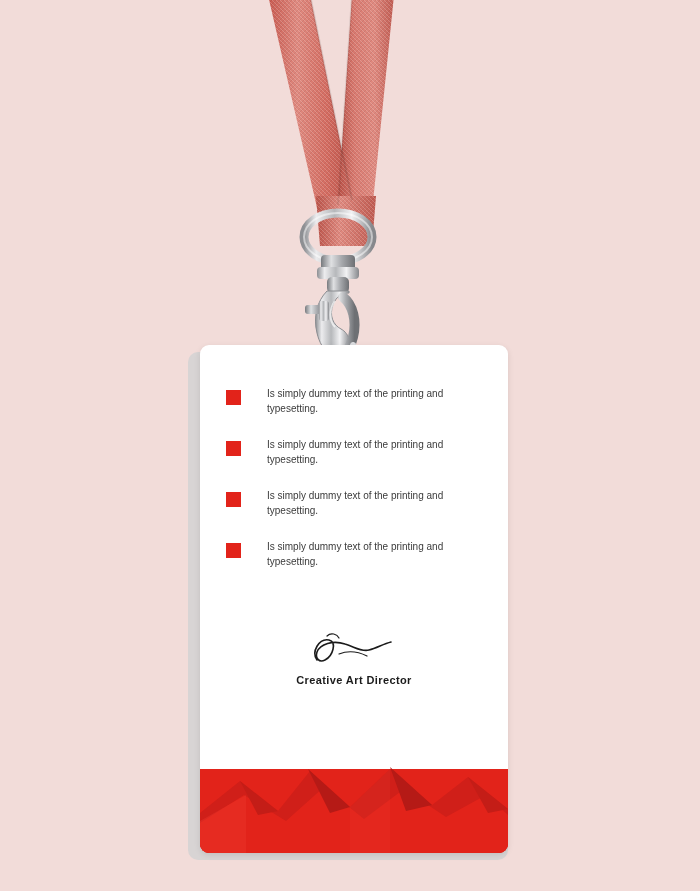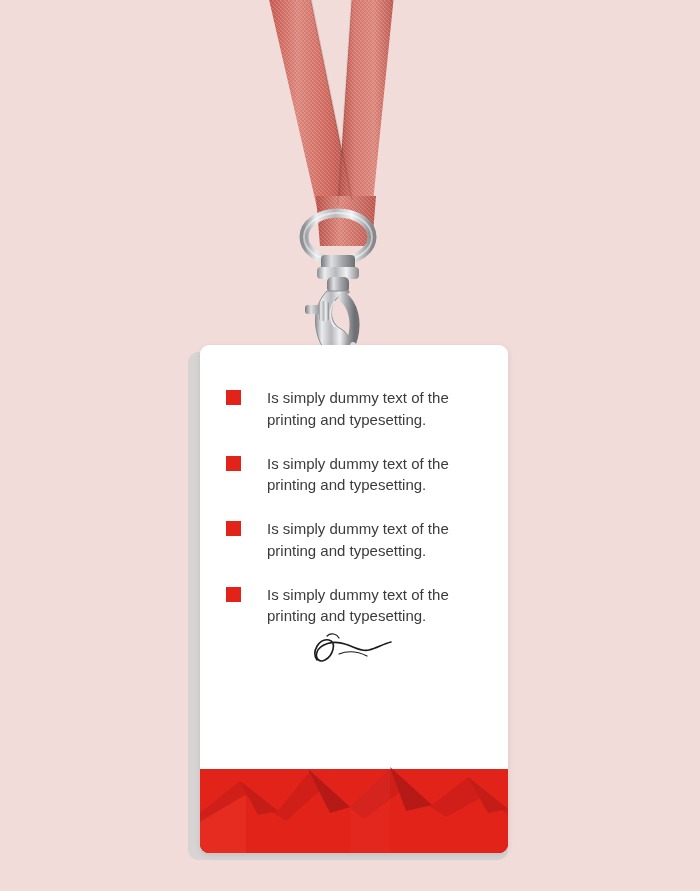--- a/index.html
+++ b/index.html
@@ -74,21 +74,21 @@
   }
   .bullet-sq {
     width: 15px;
     height: 15px;
     background: #e2231a;
     flex: 0 0 auto;
     margin-top: 3px;
   }
   .bullet-text {
     margin-left: 26px;
-    font-size: 15px;
+    font-size: 10px;
     line-height: 1.45;
     color: #3b3b3b;
     font-family: "Liberation Sans", sans-serif;
   }
 
   .signature-block {
     position: absolute;
     left: 0;
     top: 285px;
     width: 308px;
@@ -244,20 +244,21 @@
 
     <div class="signature-block">
       <div class="signature">
         <svg width="110" height="42" viewBox="0 0 110 42">
           <path d="M18,30 C12,22 20,8 30,10 C38,12 34,26 26,30 C20,33 16,28 18,22
                    C21,14 34,10 46,14 C56,17 62,22 70,20 C78,18 84,14 92,12" fill="none" stroke="#1b1b1b" stroke-width="1.6" stroke-linecap="round"></path>
           <path d="M40,24 C50,20 60,22 68,26" fill="none" stroke="#1b1b1b" stroke-width="1.2" stroke-linecap="round"></path>
           <path d="M28,6 C32,2 38,4 40,8" fill="none" stroke="#1b1b1b" stroke-width="1.2" stroke-linecap="round"></path>
         </svg>
       </div>
+      <div class="sig-title">Creative Art Director</div>
     </div>
 
     <div class="card-bottom">
       <svg width="308" height="150" viewBox="0 0 308 150" preserveAspectRatio="none">
 
         <rect x="0" y="66" width="308" height="84" fill="#e2231a"></rect>
 
         <polygon points="0,110 40,78 78,108 110,68 150,104 190,66 232,102 268,74 308,106 308,150 0,150" fill="#d01f19"></polygon>
         <polygon points="0,120 44,92 86,118 124,84 164,116 204,86 246,114 286,92 308,112 308,150 0,150" fill="#e2231a"></polygon>
         <polygon points="108,66 150,104 130,110" fill="#b51a16"></polygon>

